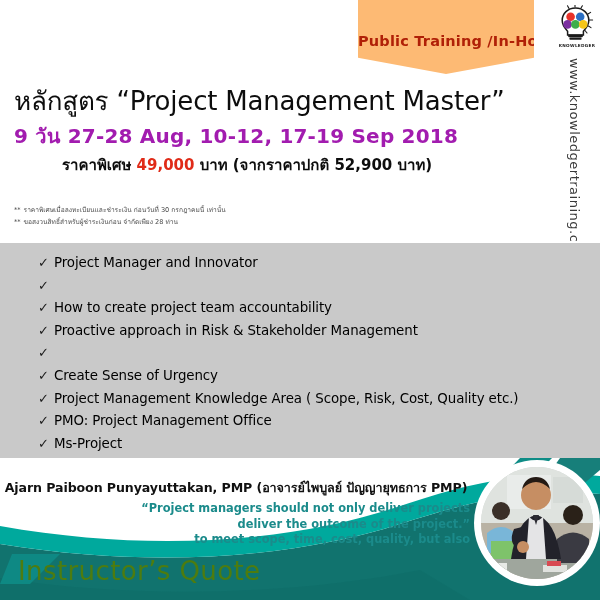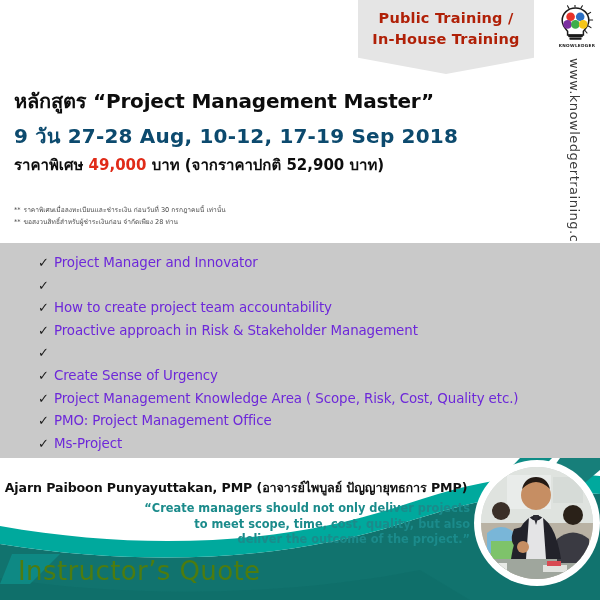--- a/index.html
+++ b/index.html
@@ -18,24 +18,24 @@
     background: #ffffff;
   }
 
   
   .banner {
     position: absolute;
     left: 358px;
     top: 0;
     width: 176px;
     height: 74px;
-    background: #e5e5e5;
+    background: #fdba74;
     clip-path: polygon(0 0, 100% 0, 100% 78%, 50% 100%, 0 78%);
     display: flex;
-    flex-direction: column;
+    flex-direction: row;
     align-items: center;
     justify-content: flex-start;
     padding-top: 8px;
     box-sizing: border-box;
   }
   .banner-line {
     color: #B02007;
     font-size: 14.5px;
     font-weight: bold;
     line-height: 21px;
@@ -76,43 +76,44 @@
   }
 
   
   .title-block {
     position: absolute;
     left: 14px;
     top: 84px;
     width: 530px;
   }
   .course-title {
-    font-size: 20px;
-    font-weight: bold;
+    font-size: 26px;
+    font-weight: normal;
     color: #0d0d0d;
     line-height: 34px;
     letter-spacing: -0.2px;
     white-space: nowrap;
   }
   .course-dates {
     margin-top: 5px;
     font-size: 20px;
     font-weight: bold;
-    color: #0c4a6e;
+    color: #a21caf;
     line-height: 26px;
     letter-spacing: 0.2px;
     white-space: nowrap;
   }
   .price-line {
     margin-top: 6px;
     font-size: 15px;
     font-weight: bold;
     color: #0d0d0d;
     line-height: 20px;
     white-space: nowrap;
+    margin-left: 48px;
   }
   .price-amount {
     color: #E02B18;
     font-weight: bold;
   }
 
   
   .fineprint {
     position: absolute;
     left: 14px;
@@ -155,21 +156,21 @@
     height: 22.6px;
   }
   .check-icon {
     width: 16px;
     flex: 0 0 16px;
     color: #1b1b1b;
     font-size: 13px;
     line-height: 22.6px;
   }
   .bullet-text {
-    color: #6d28d9;
+    color: #000000;
     font-size: 13.4px;
     line-height: 22.6px;
     white-space: nowrap;
     letter-spacing: -0.1px;
   }
 
   
   .footer {
     position: absolute;
     left: 0;
@@ -338,23 +339,23 @@
       <path d="M0 86 C160 112 300 98 400 66 C470 44 520 30 600 36 L600 18 C520 12 466 26 394 50 C296 82 158 96 0 68 Z" fill="#00A99D"></path>
       <path d="M0 142 L0 120 C140 142 300 136 420 112 L470 142 Z" fill="#0E6A66" opacity="0.45"></path>
       <g>
         <path d="M520 0 L552 0 L508 46 L476 46 Z" fill="#0E8C86"></path>
         <path d="M560 0 L600 0 L600 12 L548 56 L520 56 Z" fill="#177F7A"></path>
         <path d="M12 96 L60 96 L30 126 L0 126 Z" fill="#0E8C86" opacity="0.9"></path>
       </g>
     </svg>
     <div class="instructor-name">Ajarn Paiboon Punyayuttakan, PMP  (อาจารย์ไพบูลย์ ปัญญายุทธการ PMP)</div>
     <div class="quote-text">
-      <div>“Create managers should not only deliver projects</div>
+      <div>“Project managers should not only deliver projects</div>
+      <div>deliver the outcome of the project.”</div>
       <div>to meet scope, time, cost, quality, but also</div>
-      <div>deliver the outcome of the project.”</div>
     </div>
     <div class="instructors-quote-label">
       <span class="iq-em">Instructor’s</span>
       <span>Quote</span>
     </div>
   </div>
 
   <div class="photo-frame">
     <div class="photo-inner">
       <svg width="112" height="112" viewBox="0 0 112 112">

